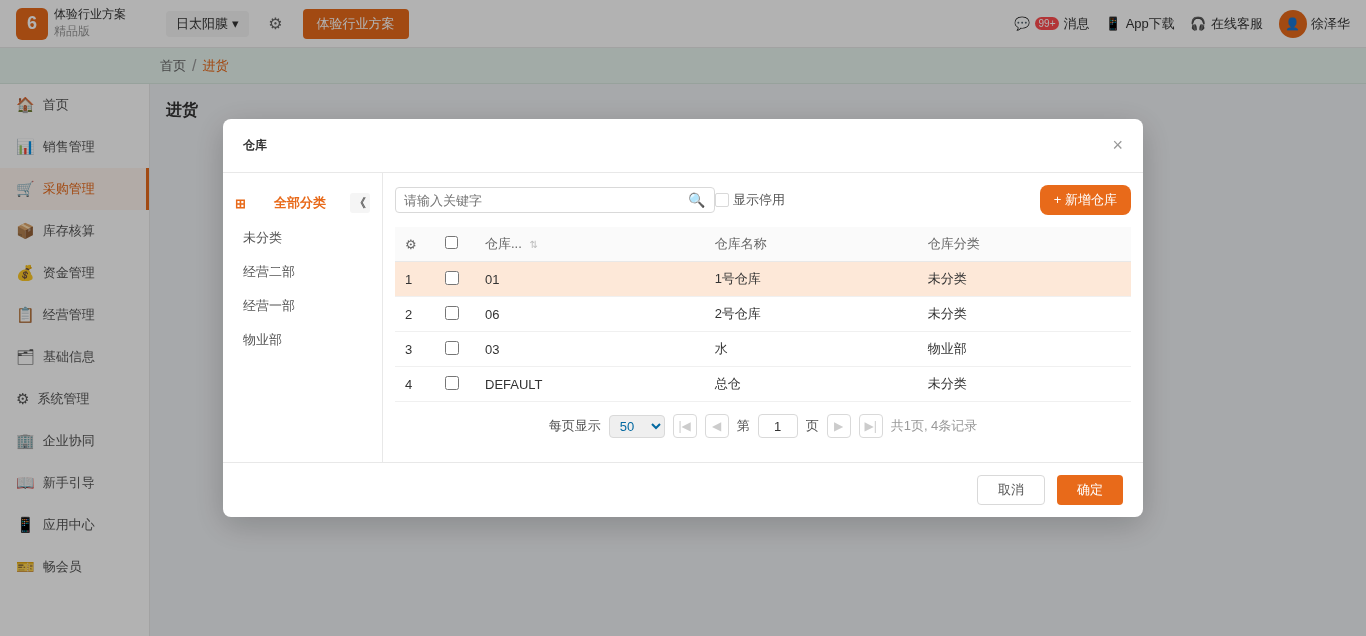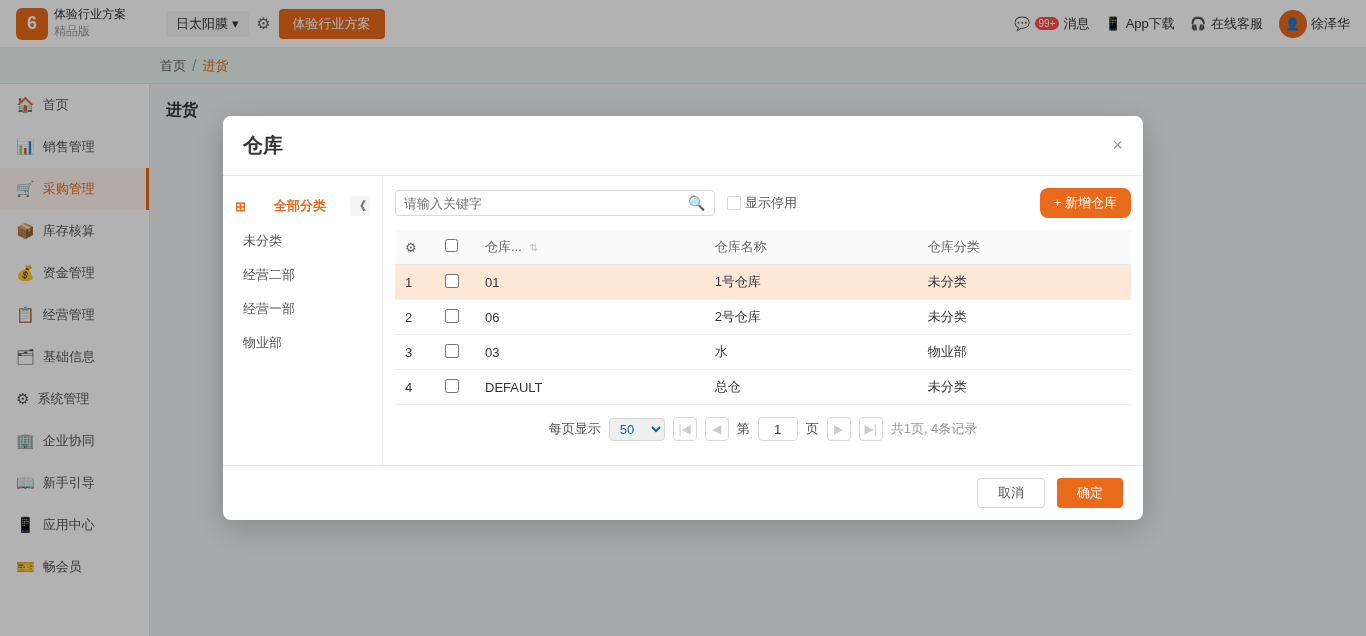--- a/index.html
+++ b/index.html
@@ -28,20 +28,21 @@
       display: flex; align-items: center; justify-content: center;
       color: #fff; font-size: 18px; font-weight: bold;
       margin-right: 6px;
     }
     .logo-text { font-size: 12px; color: #333; line-height: 1.3; }
     .logo-sub { font-size: 12px; color: #999; }
     .header-center {
       flex: 1;
       display: flex;
       align-items: center;
+      gap: 12px;
     }
     .store-selector {
       display: flex; align-items: center;
       background: #f5f5f5; border-radius: 4px;
       padding: 4px 10px; font-size: 13px; color: #333;
       cursor: pointer; gap: 4px;
     }
     .gear-btn {
       width: 30px; height: 30px;
       display: flex; align-items: center; justify-content: center;
@@ -110,21 +111,21 @@
       width: 920px;
       max-height: 560px;
       display: flex; flex-direction: column;
       box-shadow: 0 8px 32px rgba(0,0,0,0.2);
     }
     .modal-header {
       display: flex; align-items: center; justify-content: space-between;
       padding: 16px 20px;
       border-bottom: 1px solid #e8e8e8;
     }
-    .modal-title { font-size: 20px; font-weight: bold; color: #333; text-align: center; }
+    .modal-title { font-size: 12px; font-weight: bold; color: #333; text-align: center; }
     .modal-close { cursor: pointer; color: #999; font-size: 18px; }
     .modal-body { display: flex; flex: 1; overflow: hidden; }
 
     
     .category-panel {
       width: 160px;
       border-right: 1px solid #e8e8e8;
       padding: 12px 0;
     }
     .category-header {
@@ -139,21 +140,21 @@
       display: flex; align-items: center; justify-content: center;
       font-size: 12px; color: #666; cursor: pointer;
     }
     .category-item {
       padding: 8px 20px; font-size: 13px; color: #555; cursor: pointer;
     }
 
     
     .table-panel { flex: 1; display: flex; flex-direction: column; padding: 12px; }
     .table-toolbar {
-      display: flex; align-items: center; gap: 12px;
+      display: flex; align-items: center; gap: 0;
       margin-bottom: 12px;
     }
     .search-box {
       display: flex; align-items: center;
       border: 1px solid #d9d9d9; border-radius: 4px;
       padding: 4px 8px; flex: 1; max-width: 320px;
     }
     .search-input {
       border: none; outline: none; font-size: 13px;
       flex: 1; color: #999; background: transparent;

